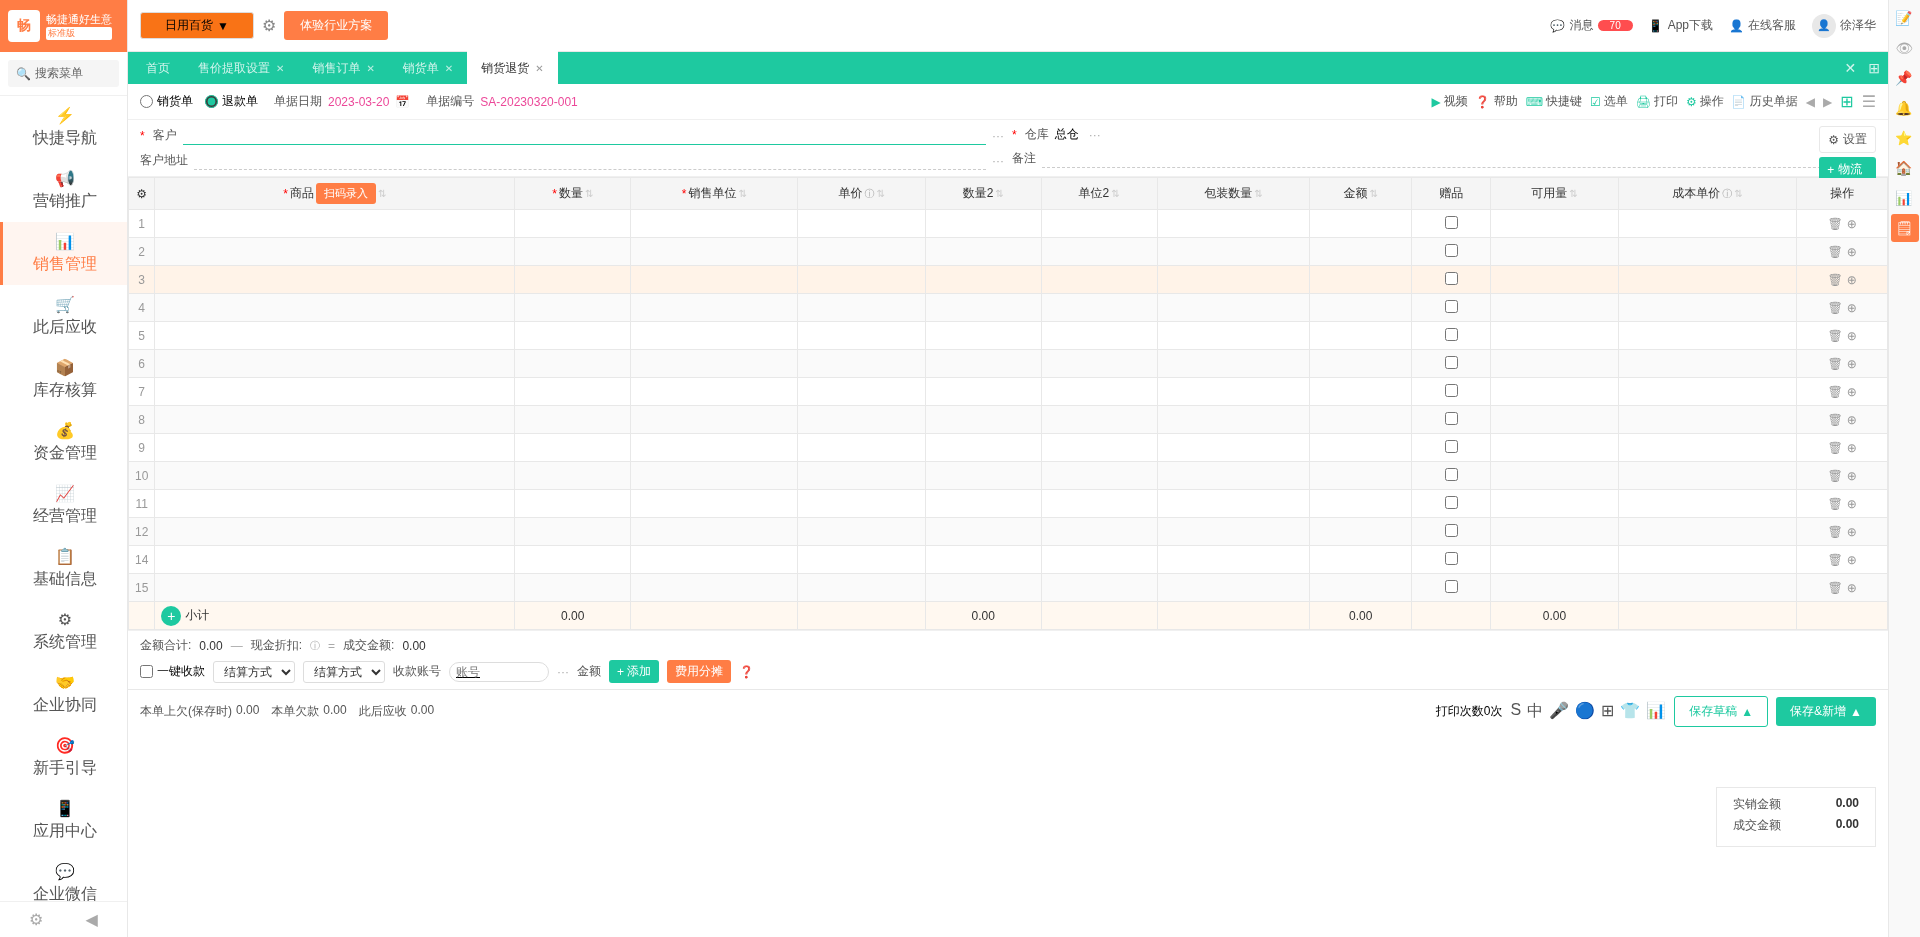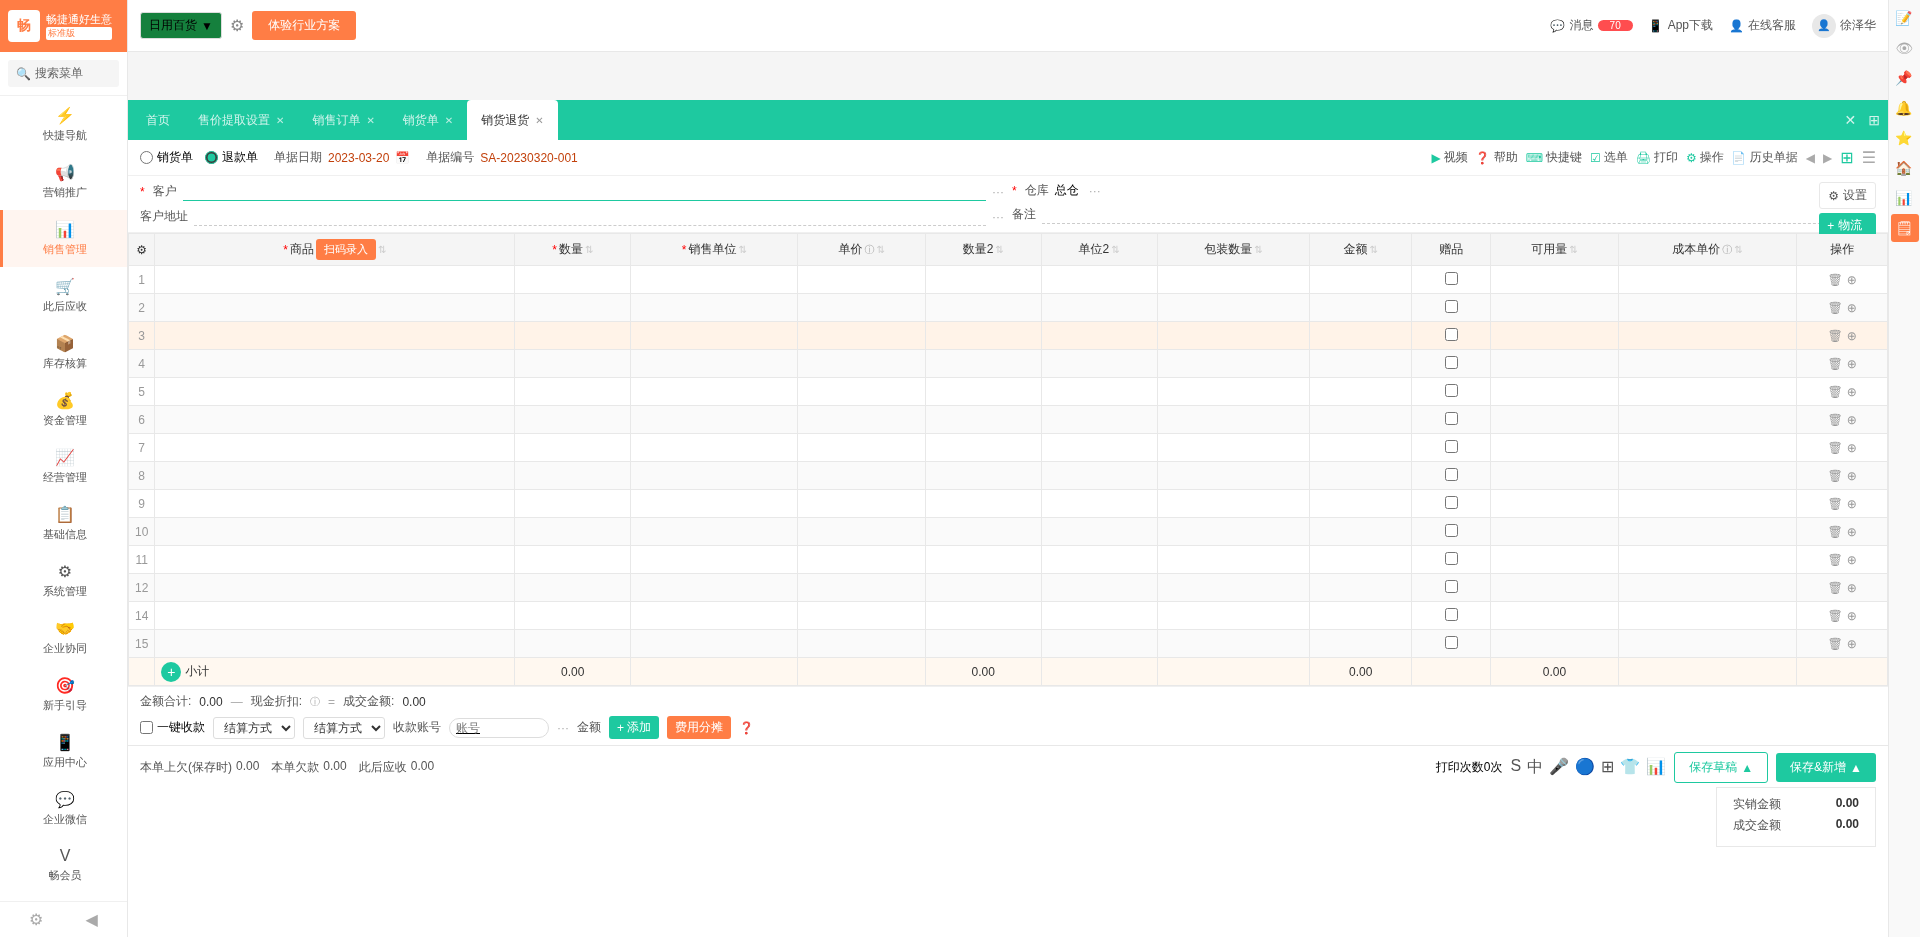--- a/index.html
+++ b/index.html
@@ -11,58 +11,58 @@
     .sidebar-logo-icon { width: 32px; height: 32px; background: white; border-radius: 4px; display: flex; align-items: center; justify-content: center; }
     .sidebar-logo-icon span { color: #ff7d45; font-size: 14px; font-weight: bold; }
     .sidebar-logo-text { color: white; font-size: 11px; line-height: 1.3; }
     .sidebar-logo-badge { background: #fff; color: #ff7d45; font-size: 9px; border-radius: 2px; padding: 0 2px; }
     .sidebar-search { padding: 8px; border-bottom: 1px solid #f0f0f0; }
     .sidebar-search-btn { width: 100%; background: #f5f5f5; border: none; padding: 5px 8px; border-radius: 3px; cursor: pointer; display: flex; align-items: center; gap: 4px; color: #666; }
     .sidebar-nav { flex: 1; overflow-y: auto; }
     .sidebar-item { display: flex; flex-direction: column; align-items: center; padding: 10px 4px; cursor: pointer; color: #555; border-left: 3px solid transparent; }
     .sidebar-item.active { background: #fff5f0; color: #ff7d45; border-left-color: #ff7d45; }
     .sidebar-item-icon { font-size: 16px; margin-bottom: 3px; }
-    .sidebar-item-label { font-size: 11px; text-align: center; }
+    .sidebar-item-label { font-size: 16px; text-align: center; }
     .sidebar-bottom { padding: 8px; display: flex; justify-content: space-around; border-top: 1px solid #f0f0f0; }
     .sidebar-bottom-btn { color: #aaa; cursor: pointer; font-size: 16px; }
 
     
     .main { flex: 1; display: flex; flex-direction: column; overflow: hidden; }
 
     
     .topbar { background: #fff; height: 52px; display: flex; align-items: center; padding: 0 12px; border-bottom: 1px solid #e8e8e8; gap: 8px; }
-    .topbar-select { display: flex; align-items: center; gap: 4px; border: 1px solid #ddd; border-radius: 3px; padding: 4px 8px; cursor: pointer; background: #15803d; }
+    .topbar-select { display: flex; align-items: center; gap: 4px; border: 1px solid #ddd; border-radius: 3px; padding: 4px 24px; cursor: pointer; background: #f97316; }
     .topbar-settings { color: #888; cursor: pointer; font-size: 16px; }
     .topbar-trial-btn { background: #ff7d45; color: white; border: none; padding: 6px 16px; border-radius: 3px; cursor: pointer; font-size: 12px; }
     .topbar-right { margin-left: auto; display: flex; align-items: center; gap: 16px; color: #555; }
     .topbar-right-item { display: flex; align-items: center; gap: 4px; cursor: pointer; }
     .badge { background: #ff4d4f; color: white; border-radius: 8px; font-size: 10px; padding: 0 12px; min-width: 16px; text-align: center; }
     .avatar { width: 24px; height: 24px; border-radius: 50%; background: #e8e8e8; display: flex; align-items: center; justify-content: center; color: #888; font-size: 11px; }
 
     
-    .tabs { background: #1ec9a0; display: flex; align-items: center; padding: 0 4px; height: 40px; margin-top: 48px; }
+    .tabs { background: #1ec9a0; display: flex; align-items: center; padding: 0 4px; height: 32px; }
     .tab { padding: 0 14px; height: 40px; display: flex; align-items: center; gap: 6px; cursor: pointer; color: rgba(255,255,255,0.8); font-size: 13px; }
     .tab.active { background: #fff; color: #333; border-radius: 4px 4px 0 0; }
     .tab-close { color: rgba(255,255,255,0.7); font-size: 10px; }
     .tab.active .tab-close { color: #999; }
     .tabs-spacer { flex: 1; }
     .tab-window-btns { display: flex; gap: 4px; color: rgba(255,255,255,0.8); }
     .tab-window-btn { cursor: pointer; padding: 2px 4px; font-size: 14px; }
 
     
     .content { flex: 1; background: #fff; overflow: auto; }
 
     
     .form-header { padding: 8px 12px; border-bottom: 1px solid #f0f0f0; display: flex; align-items: center; gap: 16px; background: #fff; }
     .radio-group { display: flex; gap: 12px; }
     .radio-item { display: flex; align-items: center; gap: 4px; cursor: pointer; }
     .radio-item input[type=radio] { accent-color: #1ec9a0; }
     .form-field { display: flex; align-items: center; gap: 6px; }
     .form-label { color: #555; }
-    .form-date-display { color: #c2410c; text-align: right; }
+    .form-date-display { color: #ec4899; text-align: right; }
     .form-right { margin-left: auto; display: flex; gap: 8px; align-items: center; }
     .form-action-btn { display: flex; align-items: center; gap: 3px; color: #555; cursor: pointer; font-size: 12px; }
     .form-action-btn span { color: #1ec9a0; }
     .form-row-field { display: flex; align-items: center; gap: 6px; }
     .field-input { border: none; border-bottom: 1px solid #1ec9a0; padding: 2px 4px; color: #333; flex: 1; outline: none; min-width: 80px; }
     .field-input-dotted { border-bottom: 1px dashed #ccc; }
     .field-dots { color: #aaa; cursor: pointer; }
 
     
     .table-container { overflow: auto; }

